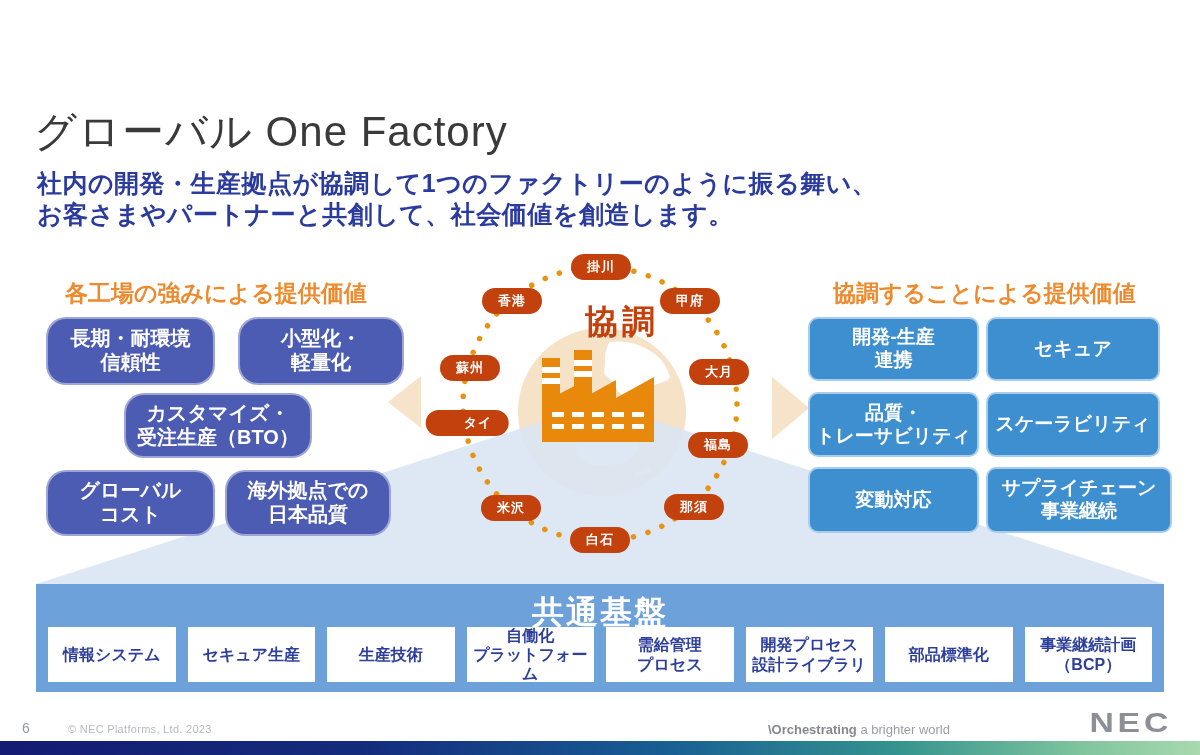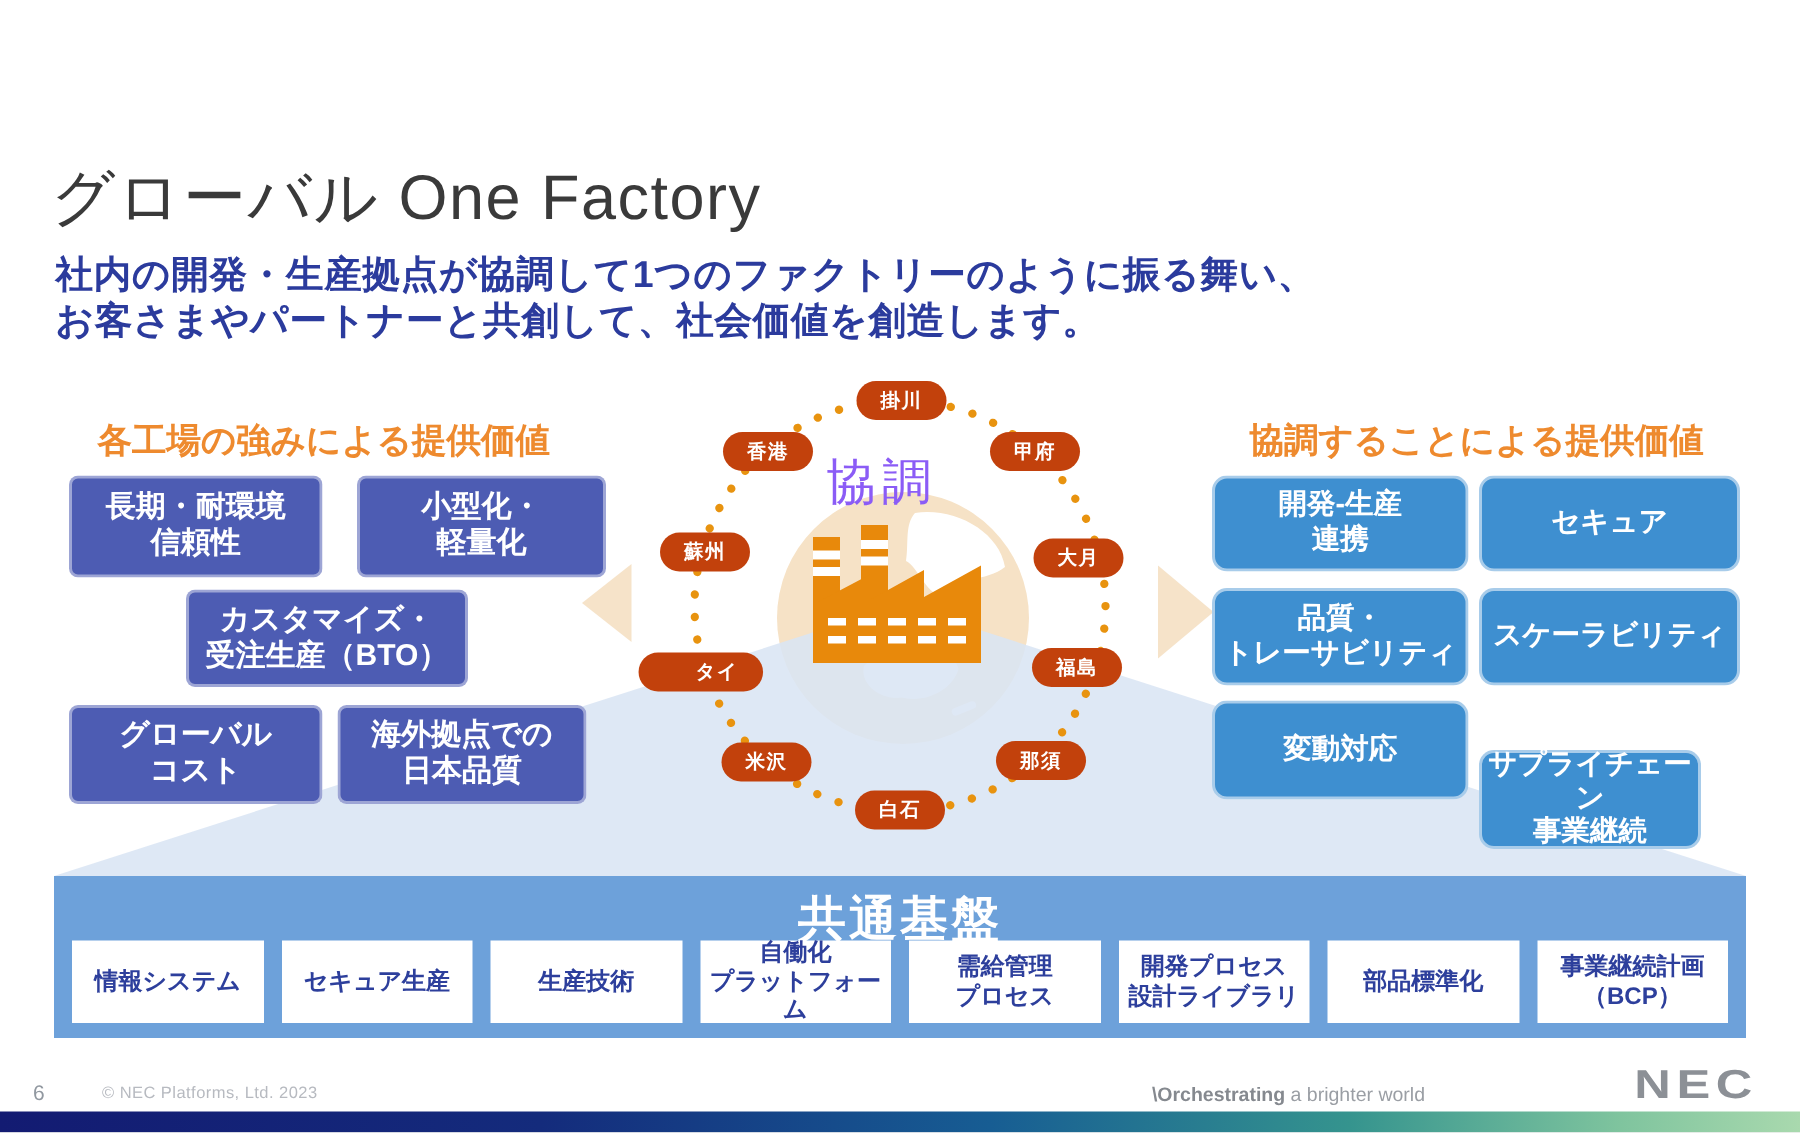--- a/index.html
+++ b/index.html
@@ -8,31 +8,31 @@
     font-family:"Liberation Sans","DejaVu Sans",sans-serif;overflow:hidden;
     margin:0 auto;
   }
   .abs{position:absolute;}
   
   .title{left:34px;top:104px;font-size:42px;font-weight:400;color:#3a3a3a;letter-spacing:1px;}
   .subtitle{left:37px;top:168px;font-size:25px;font-weight:600;color:#2b3b9d;line-height:31px;white-space:pre-line;letter-spacing:0.5px;}
   
   .sec-heading{font-size:23px;font-weight:700;color:#ee8a2e;white-space:nowrap;}
   
-  .vbox{background:#4d5cb3;border:2px solid rgba(255,255,255,0.45);border-radius:6px;
+  .vbox{background:#4d5cb3;border:2px solid rgba(255,255,255,0.45);border-radius:20px;
         display:flex;align-items:center;justify-content:center;text-align:center;
         color:#fff;font-weight:700;font-size:20px;line-height:1.18;white-space:pre-line;box-sizing:border-box;}
   .bbox{background:#3e8fd0;border:2px solid rgba(255,255,255,0.55);border-radius:10px;
         display:flex;align-items:center;justify-content:center;text-align:center;
         color:#fff;font-weight:700;font-size:19px;line-height:1.2;white-space:pre-line;box-sizing:border-box;}
   
   .pill{background:#c2410c;color:#fff;font-weight:700;font-size:13px;border-radius:16px;
         padding:4px 16px;white-space:nowrap;transform:translate(-50%,-50%);letter-spacing:1px;font-family:Liberation Serif, serif;}
-  .hub-label{left:588px;top:322px;transform:translate(-50%,-50%);font-size:33px;font-weight:400;
-        color:#8b5cf6;letter-spacing:4px;white-space:nowrap;}
+  .hub-label{left:622px;top:322px;transform:translate(-50%,-50%);font-size:33px;font-weight:700;
+        color:#c2410c;letter-spacing:4px;white-space:nowrap;}
   .arrow-left{left:388px;top:376px;width:0;height:0;border-top:26px solid transparent;
         border-bottom:26px solid transparent;border-right:33px solid #f6e3c9;}
   .arrow-right{left:772px;top:377px;width:0;height:0;border-top:31px solid transparent;
         border-bottom:31px solid transparent;border-left:37px solid #f6e3c9;}
   
   .band{left:36px;top:584px;width:1128px;height:108px;background:#6da1da;box-sizing:border-box;}
   .band-title{position:absolute;left:0;right:0;top:7px;text-align:center;color:#ffffff;
         font-size:32px;font-weight:700;letter-spacing:2px;}
   .band-items{position:absolute;left:12px;right:12px;top:43px;height:55px;display:flex;gap:12px;}
   .pbox{flex:1;background:#ffffff;display:flex;align-items:center;justify-content:center;
@@ -96,21 +96,21 @@
 
   <div class="abs hub-label">協調</div>
 
   <span class="abs pill" style="left:601px;top:267px;">掛川</span>
   <span class="abs pill" style="left:690px;top:301px;">甲府</span>
   <span class="abs pill" style="left:719px;top:372px;">大月</span>
   <span class="abs pill" style="left:718px;top:445px;">福島</span>
   <span class="abs pill" style="left:694px;top:507px;">那須</span>
   <span class="abs pill" style="left:600px;top:540px;">白石</span>
   <span class="abs pill" style="left:511px;top:508px;">米沢</span>
-  <span class="abs pill" style="left:467px;top:448px;padding-left:38px;">タイ</span>
+  <span class="abs pill" style="left:467px;top:423px;padding-left:38px;">タイ</span>
   <span class="abs pill" style="left:470px;top:368px;">蘇州</span>
   <span class="abs pill" style="left:512px;top:301px;">香港</span>
 
   <div class="abs arrow-left"></div>
   <div class="abs arrow-right"></div>
 
   <div class="abs sec-heading" style="left:65px;top:278px;">各工場の強みによる提供価値</div>
   <div class="abs vbox" style="left:46px;top:317px;width:169px;height:68px;">長期・耐環境
 信頼性</div>
   <div class="abs vbox" style="left:238px;top:317px;width:166px;height:68px;">小型化・
@@ -123,21 +123,21 @@
 日本品質</div>
 
   <div class="abs sec-heading" style="left:833px;top:278px;">協調することによる提供価値</div>
   <div class="abs bbox" style="left:808px;top:317px;width:171px;height:64px;">開発-生産
 連携</div>
   <div class="abs bbox" style="left:986px;top:317px;width:174px;height:64px;">セキュア</div>
   <div class="abs bbox" style="left:808px;top:392px;width:171px;height:65px;">品質・
 トレーサビリティ</div>
   <div class="abs bbox" style="left:986px;top:392px;width:174px;height:65px;">スケーラビリティ</div>
   <div class="abs bbox" style="left:808px;top:467px;width:171px;height:66px;">変動対応</div>
-  <div class="abs bbox" style="left:986px;top:467px;width:148px;height:66px;margin-top:33px;">サプライチェーン
+  <div class="abs bbox" style="left:986px;top:467px;width:186px;height:66px;">サプライチェーン
 事業継続</div>
 
   <div class="abs band">
     <div class="band-title">共通基盤</div>
     <div class="band-items">
       <div class="pbox">情報システム</div>
       <div class="pbox">セキュア生産</div>
       <div class="pbox">生産技術</div>
       <div class="pbox">自働化
 プラットフォーム</div>

